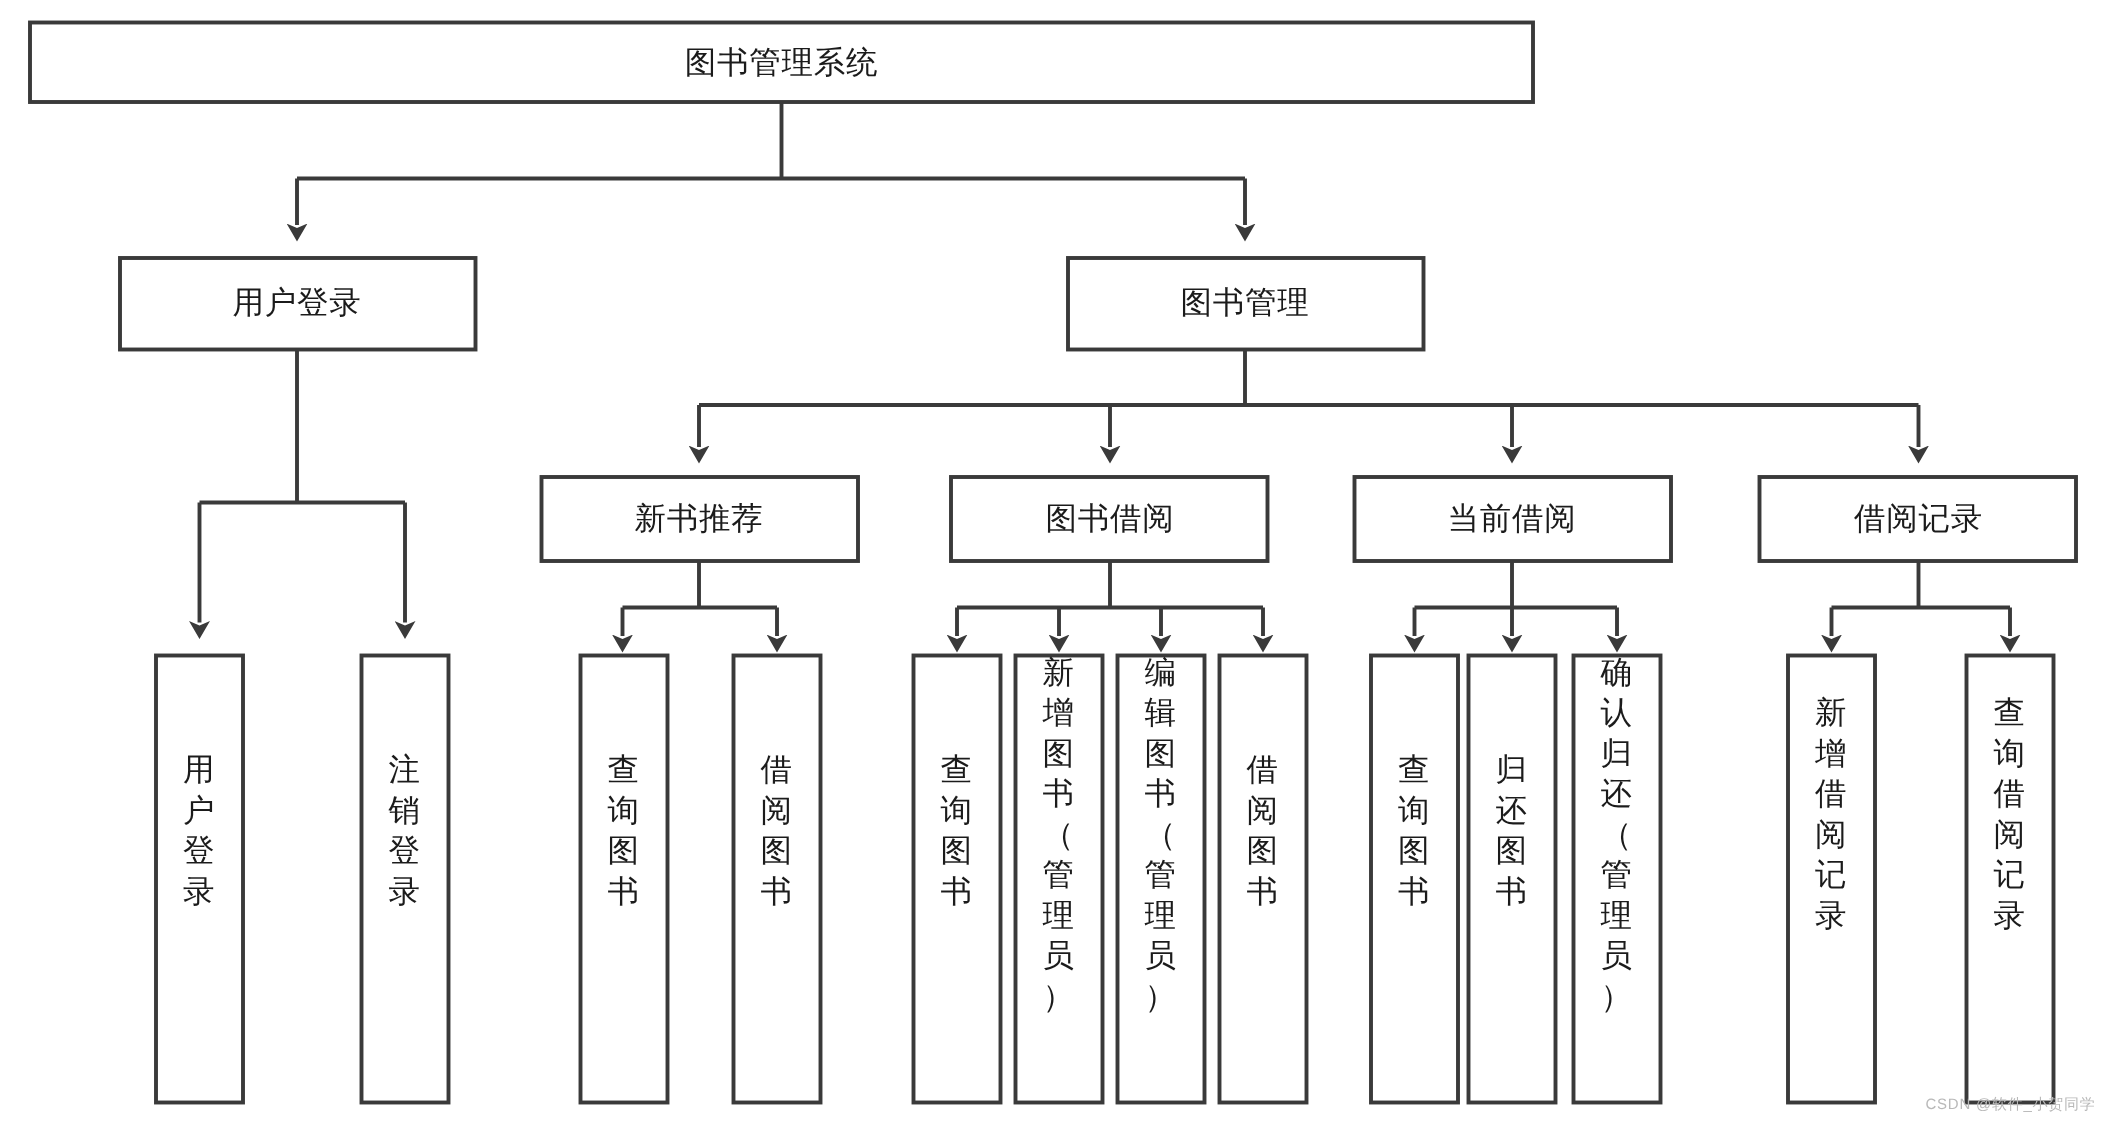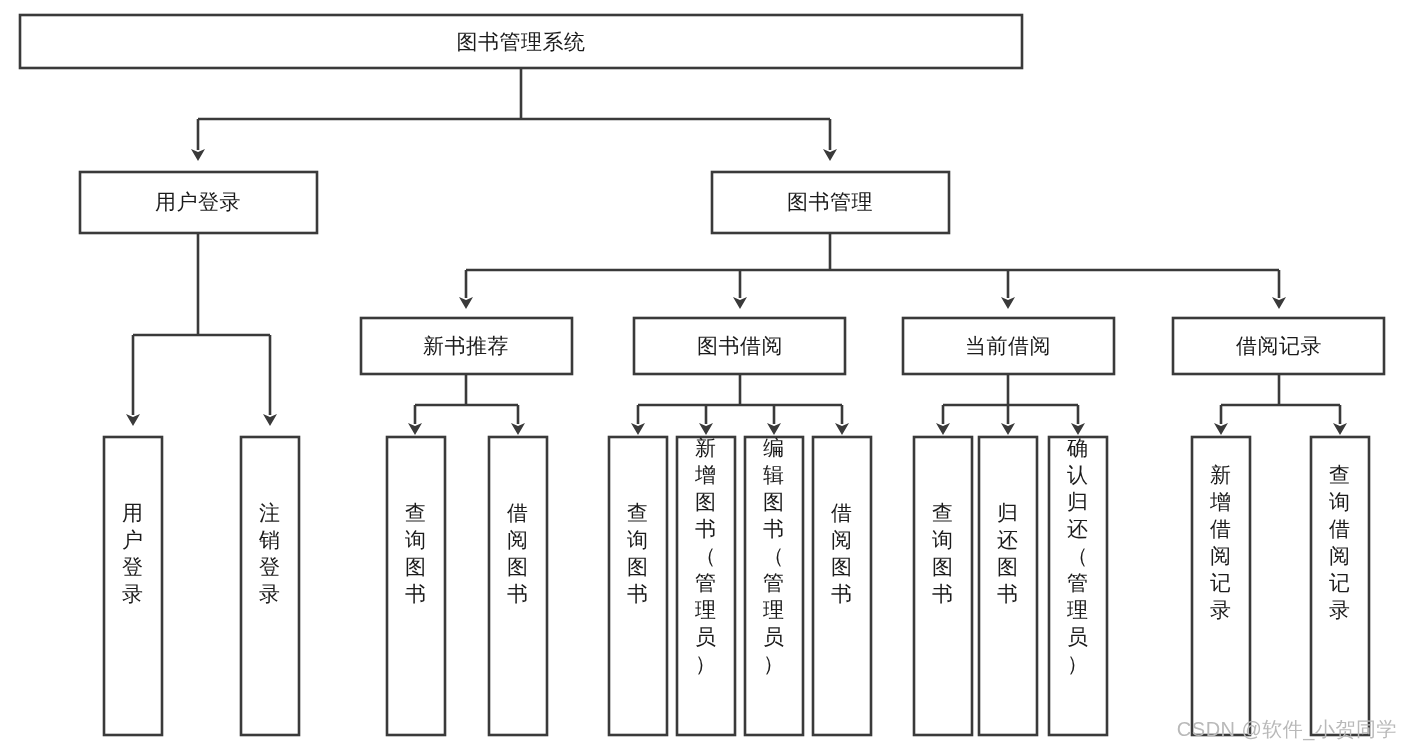--- a/index.html
+++ b/index.html
@@ -55,21 +55,21 @@
   }
   .arrow-head {
     fill: #3a3a3a;
     stroke: none;
   }
   .watermark {
     position: absolute;
     right: 8px;
     bottom: 4px;
     font-family: "Liberation Sans", "DejaVu Sans", sans-serif;
-    font-size: 20px;
+    font-size: 10px;
     color: #b9b9b9;
     letter-spacing: 0.5px;
     white-space: nowrap;
     user-select: none;
   }
 </style>
 </head>
 <body>
 
 <div id="diagram-root">

